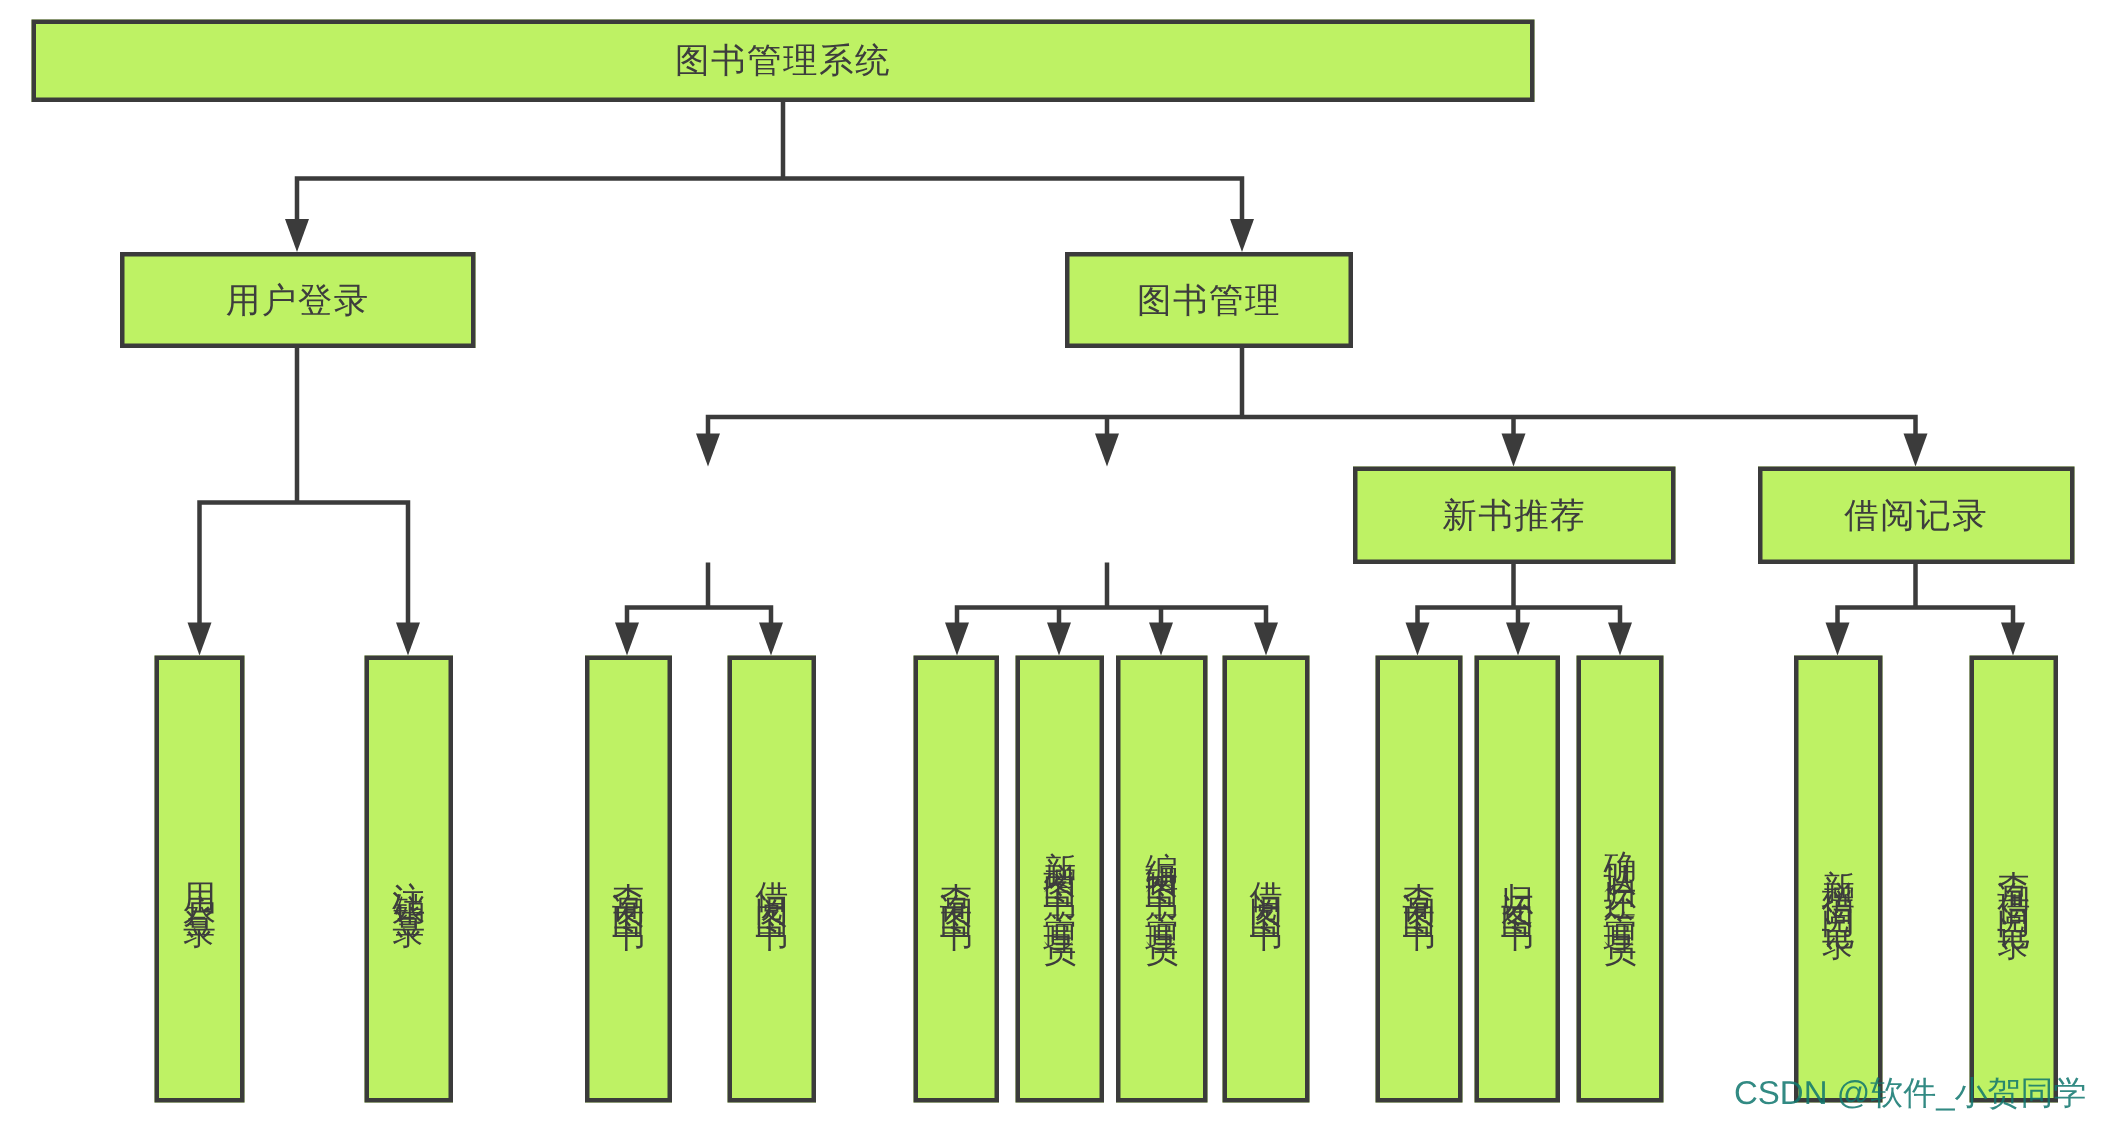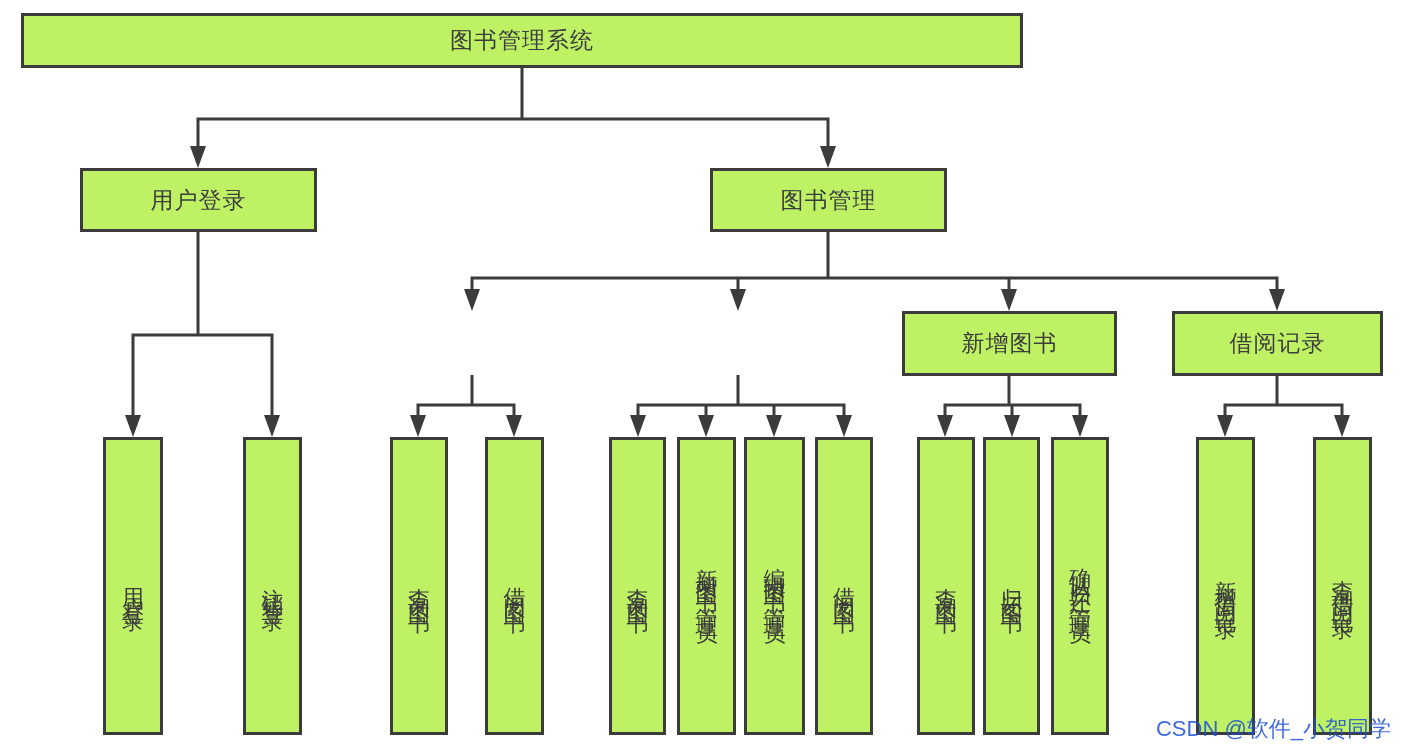--- a/index.html
+++ b/index.html
@@ -34,21 +34,21 @@
   }
   .nbox .lbl {
     font-size: 23px;
     letter-spacing: 1px;
     white-space: nowrap;
     color: #3d3d3d;
   }
   
   #n-root    { left: 21px;   top: 13px;  width: 1002px; height: 55px; }
   #n-login   { left: 80px;   top: 168px; width: 237px;  height: 64px; }
-  #n-mgmt    { left: 710px;  top: 168px; width: 237px;  height: 64px; }
+  #n-mgmt    { left: 710px;  top: 168px; width: 192px;  height: 64px; }
   #n-rec     { left: 362px;  top: 311px; width: 221px;  height: 65px; }
   #n-borrow  { left: 632px;  top: 311px; width: 213px;  height: 65px; }
   #n-current { left: 902px;  top: 311px; width: 215px;  height: 65px; }
   #n-records { left: 1172px; top: 311px; width: 211px;  height: 65px; }
   
   .leaf { top: 437px; height: 298px; }
   .leaf .lbl {
     writing-mode: vertical-rl;
     text-orientation: mixed;
     font-size: 22px;
@@ -66,21 +66,21 @@
   #lf9  { left: 917px;  width: 58px; }
   #lf10 { left: 983px;  width: 57px; }
   #lf11 { left: 1051px; width: 58px; }
   #lf12 { left: 1196px; width: 59px; }
   #lf13 { left: 1313px; width: 59px; }
   .watermark {
     position: absolute;
     right: 14px;
     top: 714px;
     font-size: 22px;
-    color: #1d4ed8;
+    color: #0f766e;
     opacity: 0.85;
     white-space: nowrap;
     z-index: 5;
   }
 </style>
 </head>
 <body>
 
 <div class="canvas">
 
@@ -136,21 +136,21 @@
   </div>
 
   <div class="nbox" id="n-login">
     <span class="lbl">用户登录</span>
   </div>
   <div class="nbox" id="n-mgmt">
     <span class="lbl">图书管理</span>
   </div>
 
   <div class="nbox" id="n-current">
-    <span class="lbl">新增图书</span>
+    <span class="lbl">新书推荐</span>
   </div>
   <div class="nbox" id="n-records">
     <span class="lbl">借阅记录</span>
   </div>
 
   <div class="nbox leaf" id="lf1">
     <span class="lbl">用户登录</span>
   </div>
   <div class="nbox leaf" id="lf2">
     <span class="lbl">注销登录</span>

